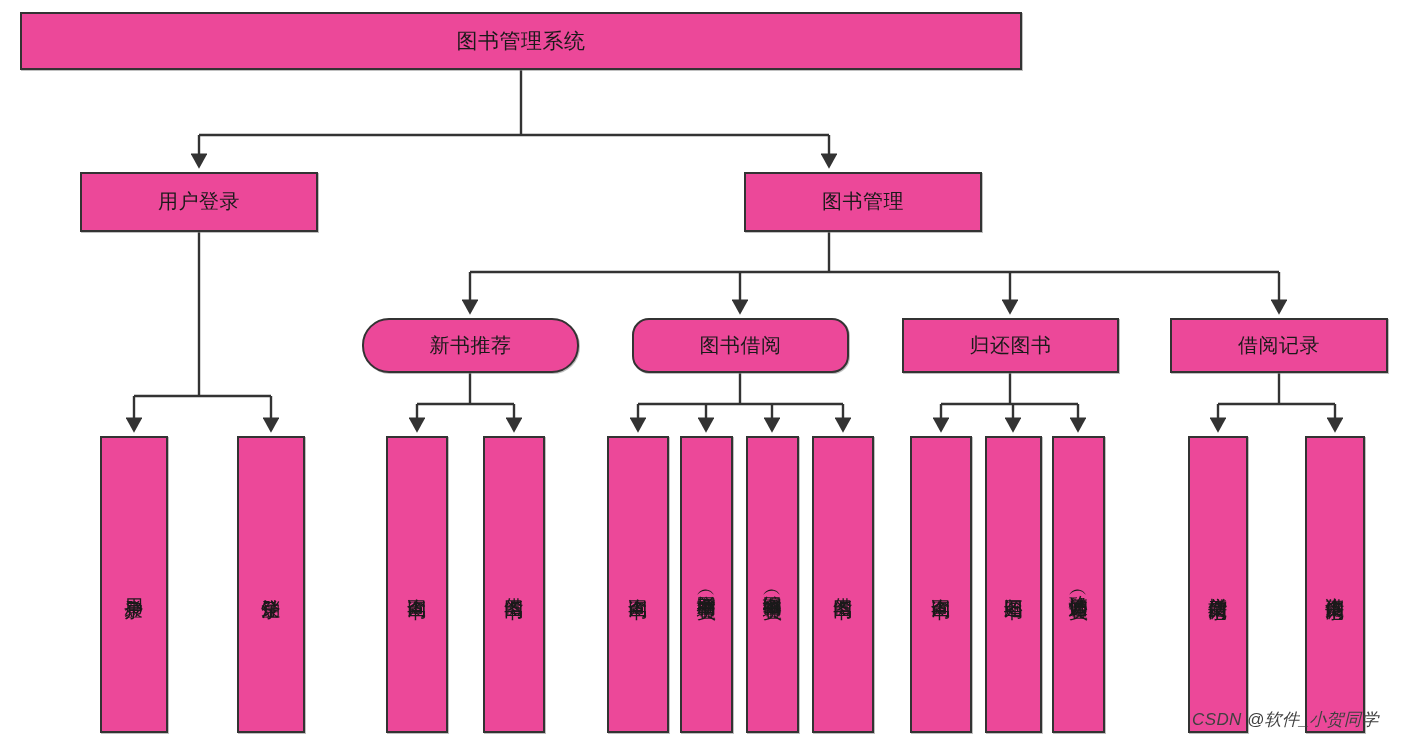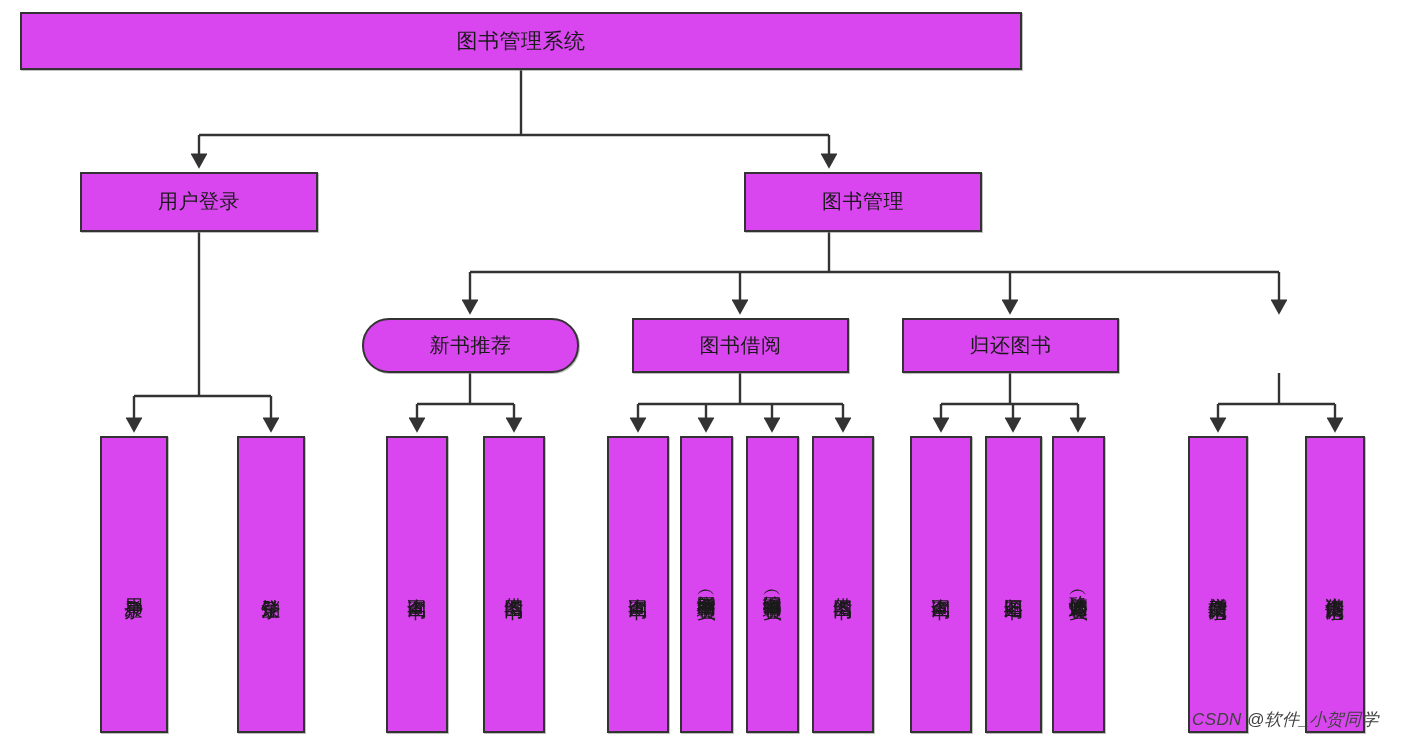--- a/index.html
+++ b/index.html
@@ -21,21 +21,21 @@
     position: absolute;
     left: 0;
     top: 0;
     width: 1405px;
     height: 747px;
     pointer-events: none;
   }
   .node {
     position: absolute;
     box-sizing: border-box;
-    background: #d946ef;
+    background: #ec4899;
     border: 2px solid #333333;
     display: flex;
     align-items: center;
     justify-content: center;
     color: #1a1a1a;
     box-shadow: 1px 1px 0 rgba(140,140,140,0.55);
   }
   .node .label {
     display: block;
     text-align: center;
@@ -124,25 +124,28 @@
   <div class="node node-l1" style="left:80px; top:172px; width:238px; height:60px;">
     <span class="label">用户登录</span>
   </div>
   <div class="node node-l1" style="left:744px; top:172px; width:238px; height:60px;">
     <span class="label">图书管理</span>
   </div>
 
   <div class="node node-l2" style="left:362px; top:318px; width:217px; height:55px;border-radius:27px;">
     <span class="label">新书推荐</span>
   </div>
-  <div class="node node-l2" style="left:632px; top:318px; width:217px; height:55px;">
+  <div class="node node-l2" style="left:632px; top:318px; width:217px; height:55px;border-radius:17px;">
     <span class="label">图书借阅</span>
   </div>
   <div class="node node-l2" style="left:902px; top:318px; width:217px; height:55px;">
     <span class="label">归还图书</span>
+  </div>
+  <div class="node node-l2" style="left:1170px; top:318px; width:218px; height:55px;">
+    <span class="label">借阅记录</span>
   </div>
 
   <div class="node node-leaf" style="left:100px; top:436px; width:68px; height:297px;">
     <span class="label">用户登录</span>
   </div>
   <div class="node node-leaf" style="left:237px; top:436px; width:68px; height:297px;">
     <span class="label">注销登录</span>
   </div>
 
   <div class="node node-leaf" style="left:386px; top:436px; width:62px; height:297px;">

